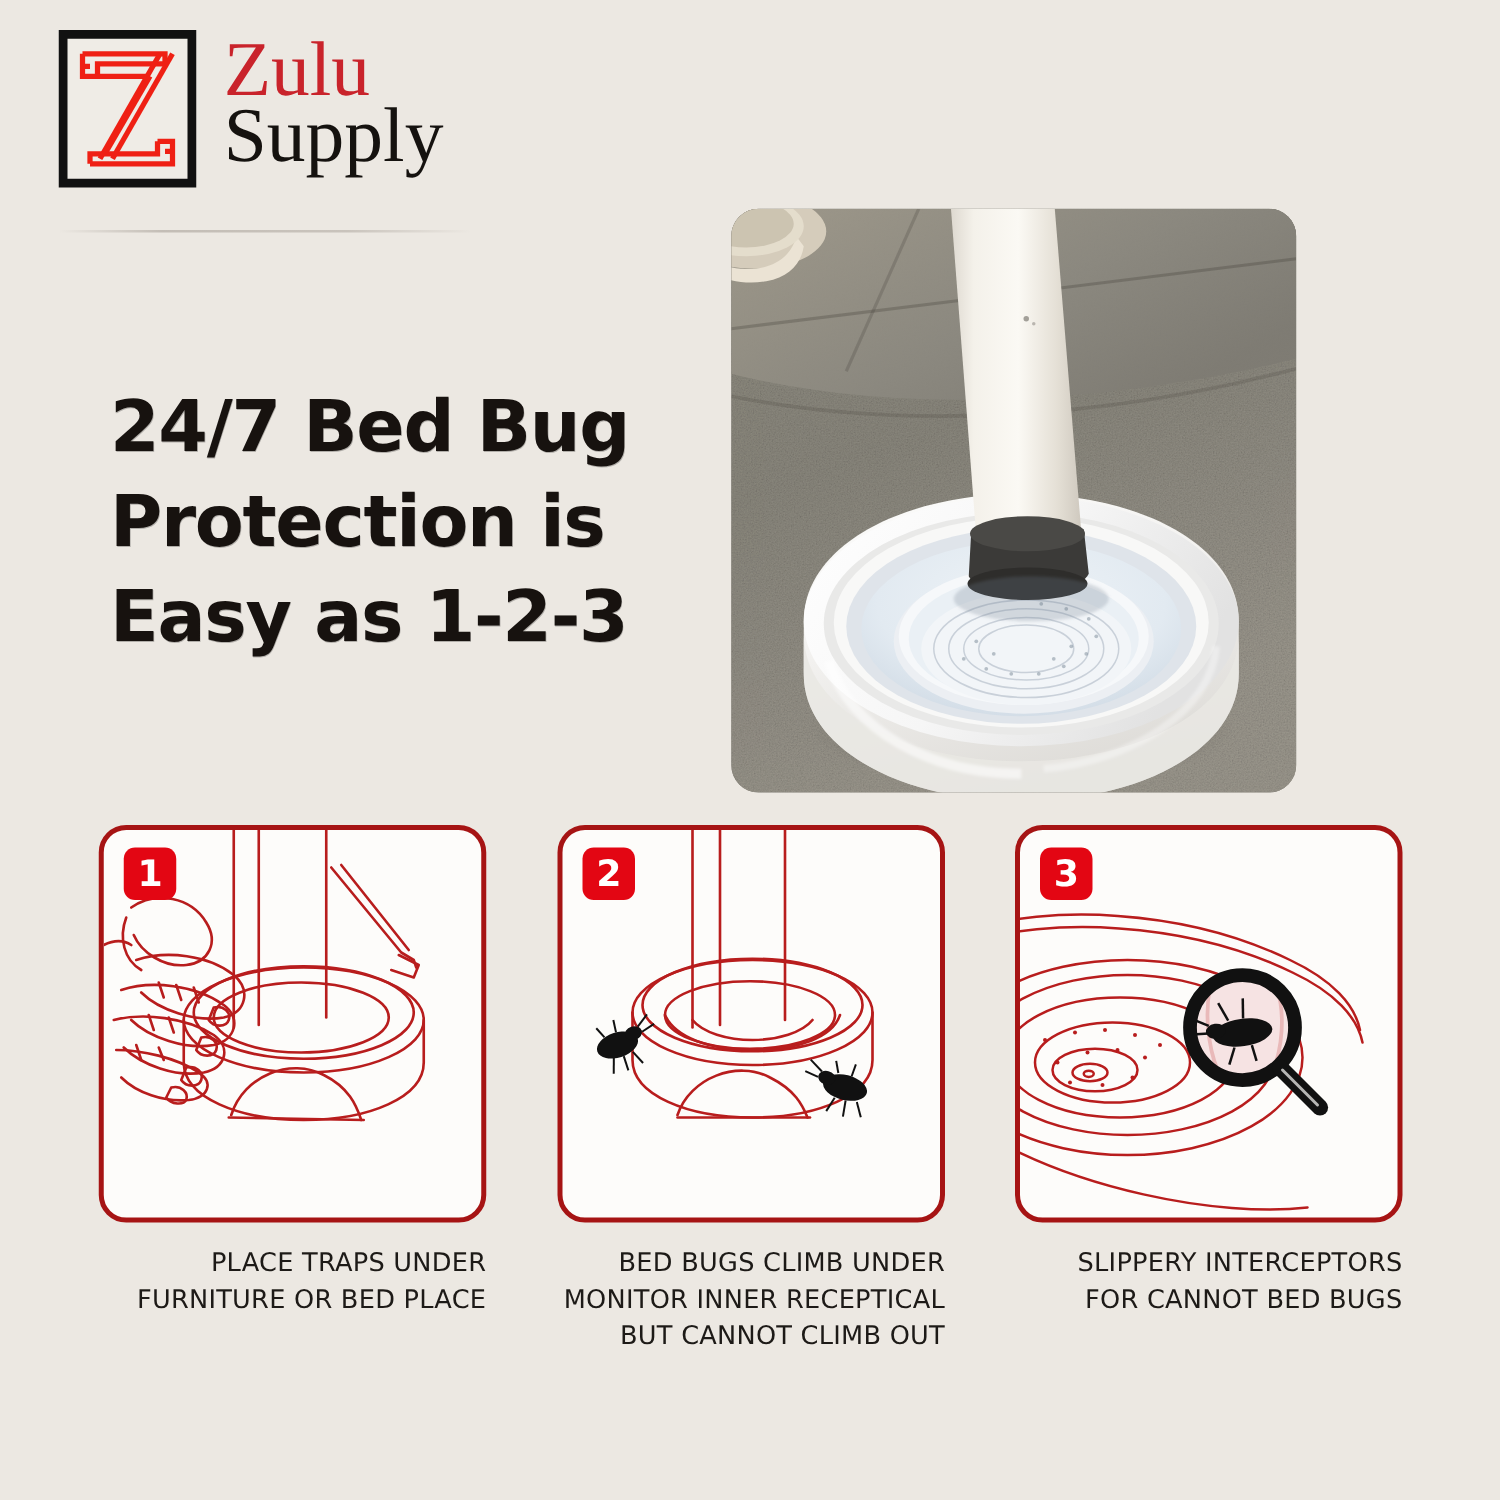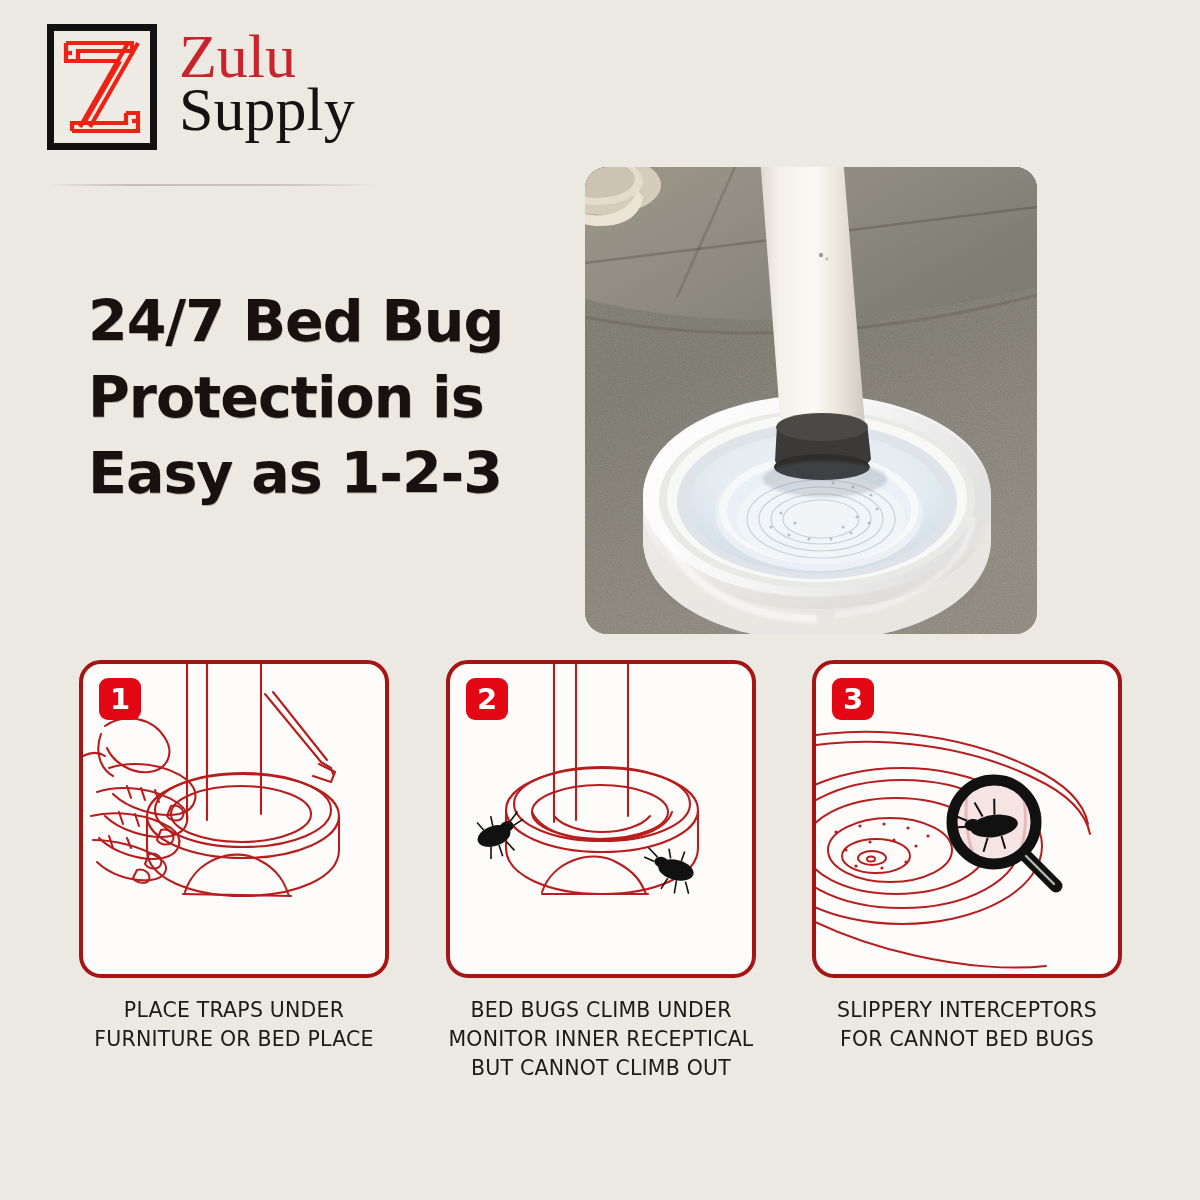--- a/index.html
+++ b/index.html
@@ -31,21 +31,21 @@
     font-family:"Liberation Serif", serif;
     font-size:62px;color:#15120f;display:block;margin-top:-4px;
   }
   .logo-rule{
     position:absolute;left:47px;top:184px;width:330px;height:2px;
     background:linear-gradient(to right,rgba(0,0,0,0.0),rgba(120,110,100,0.35) 25%,rgba(120,110,100,0.30) 70%,rgba(0,0,0,0));
   }
 
   
   .headline{
-    position:absolute;left:88px;top:284px;width:470px;
+    position:absolute;left:88px;top:305px;width:470px;
     font-family:"DejaVu Sans", sans-serif;
     font-weight:bold;
     font-size:57px;
     line-height:1.33;
     color:#17120f;
     letter-spacing:-1px;
     text-shadow:0.5px 0.5px 0 rgba(0,0,0,0.25);
   }
   .headline span{display:block;}
 
@@ -91,21 +91,21 @@
   }
   .caption{
     margin-top:18px;
     text-align:center;
     font-family:"DejaVu Sans", sans-serif;
     font-size:20.5px;
     line-height:1.42;
     color:#1d1a17;
     letter-spacing:0.2px;
   }
-  .caption span{display:block;}
+  .caption span{display:block;text-align:right;}
 </style>
 </head>
 <body>
 
 <div class="stage">
 
   <div class="logo">
     <div class="logo-mark">
       <svg width="96" height="112" viewBox="0 0 96 112">
         <g fill="none" stroke="#ef2014" stroke-width="4.2">

